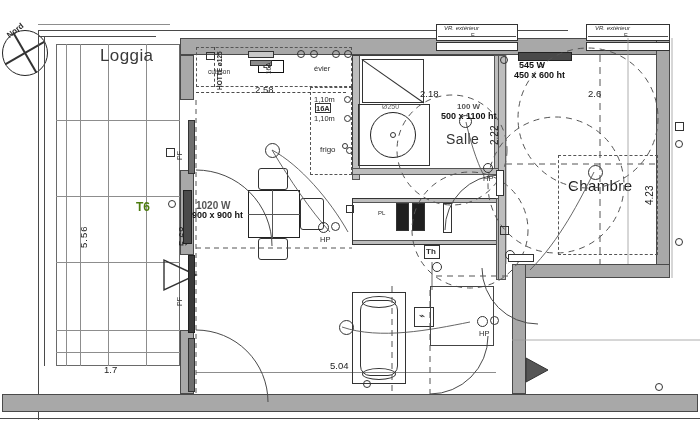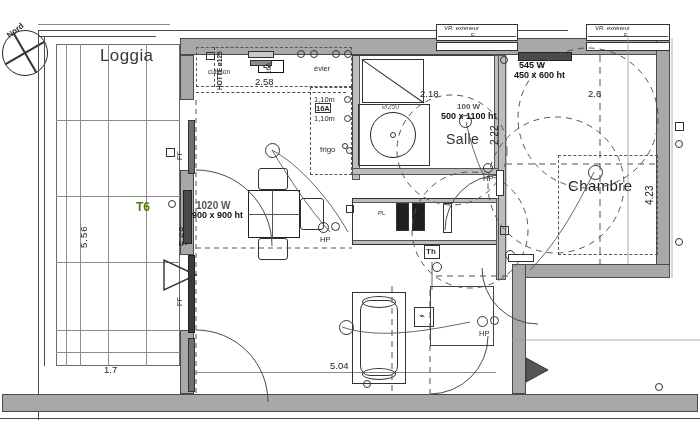--- a/index.html
+++ b/index.html
@@ -108,21 +108,21 @@
   <div class="room-dash" style="left:310px;top:87px;width:42px;height:88px;"></div>
   <div class="room-dash" style="left:558px;top:155px;width:100px;height:100px;"></div>
 
 
   <div class="lbl room-name sm" style="left:446px;top:131px;font-size:14px;color:#333;">Salle</div>
 
   <div class="lbl room-name" style="left:568px;top:177px;font-size:15px;">Chambre</div>
 
   <div class="lbl" style="left:136px;top:200px;font-size:12px;font-weight:bold;color:#4d7c0f;">T6</div>
 
-  <div class="lbl dim" style="left:255px;top:76px;">2.58</div>
+  <div class="lbl dim" style="left:255px;top:84px;">2.58</div>
   <div class="dash-h" style="left:196px;top:92px;width:150px;"></div>
 
   <div class="lbl dim" style="left:178px;top:246px;transform:rotate(-90deg);transform-origin:0 0;font-size:10px;">5.68</div>
 
   <div class="lbl dim" style="left:330px;top:360px;">5.04</div>
   <div class="line-h lt" style="left:196px;top:372px;width:300px;"></div>
 
   <div class="lbl dim" style="left:420px;top:88px;">2.18</div>
 
   <div class="lbl dim" style="left:489px;top:145px;transform:rotate(-90deg);transform-origin:0 0;font-size:10px;">2.22</div>

